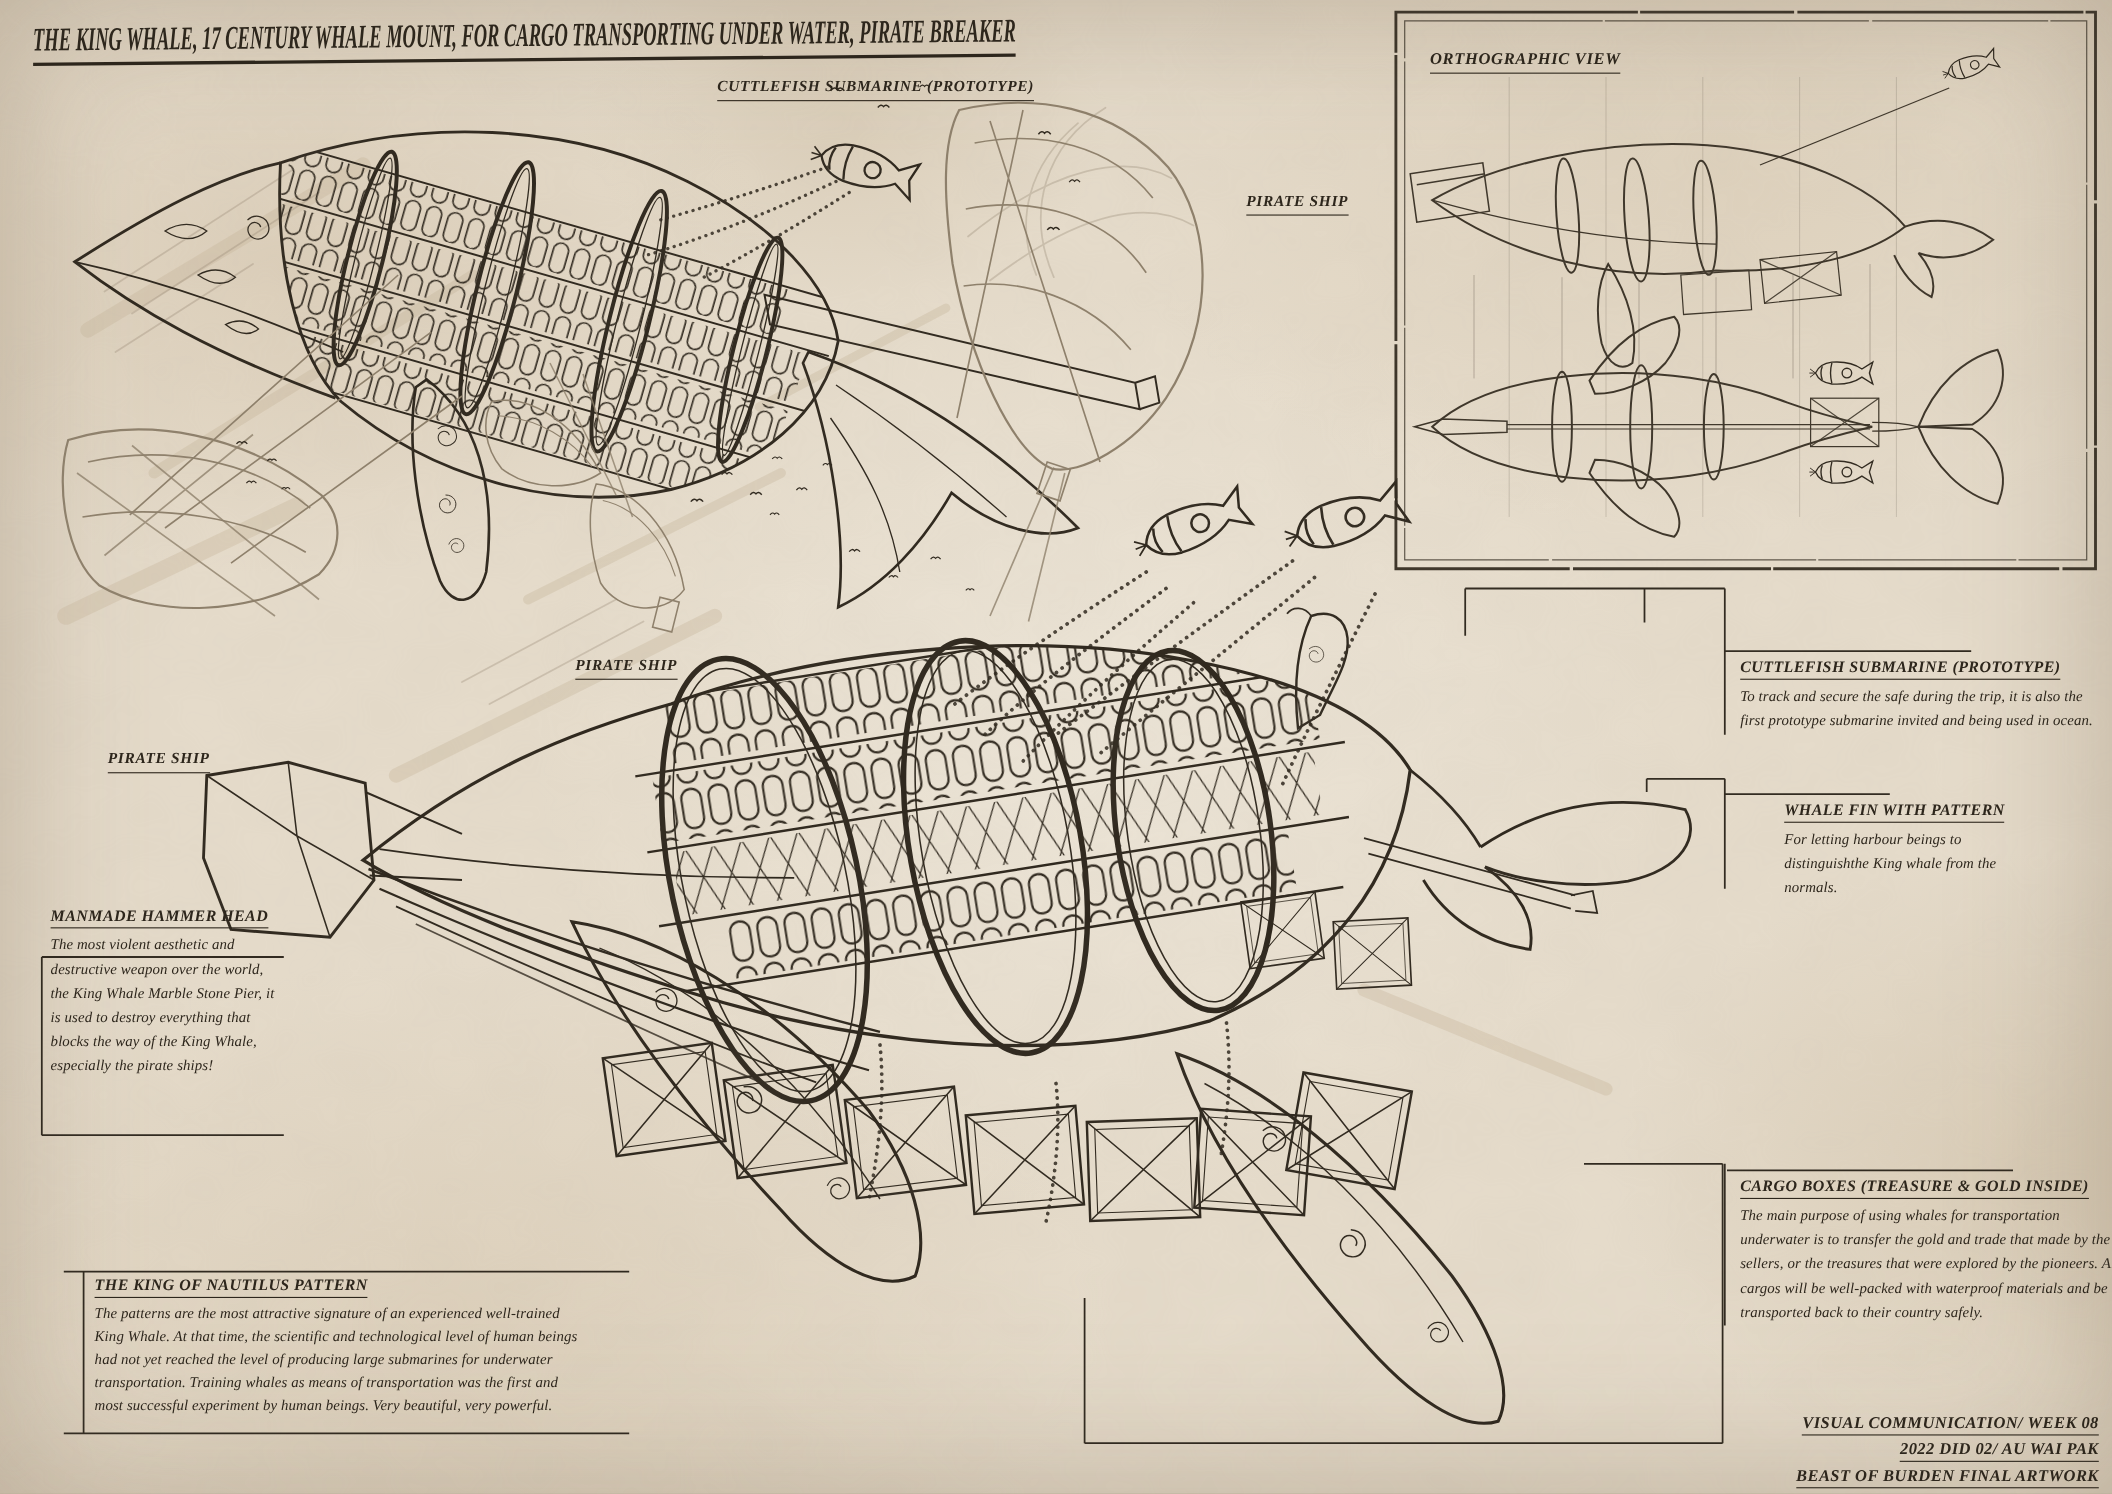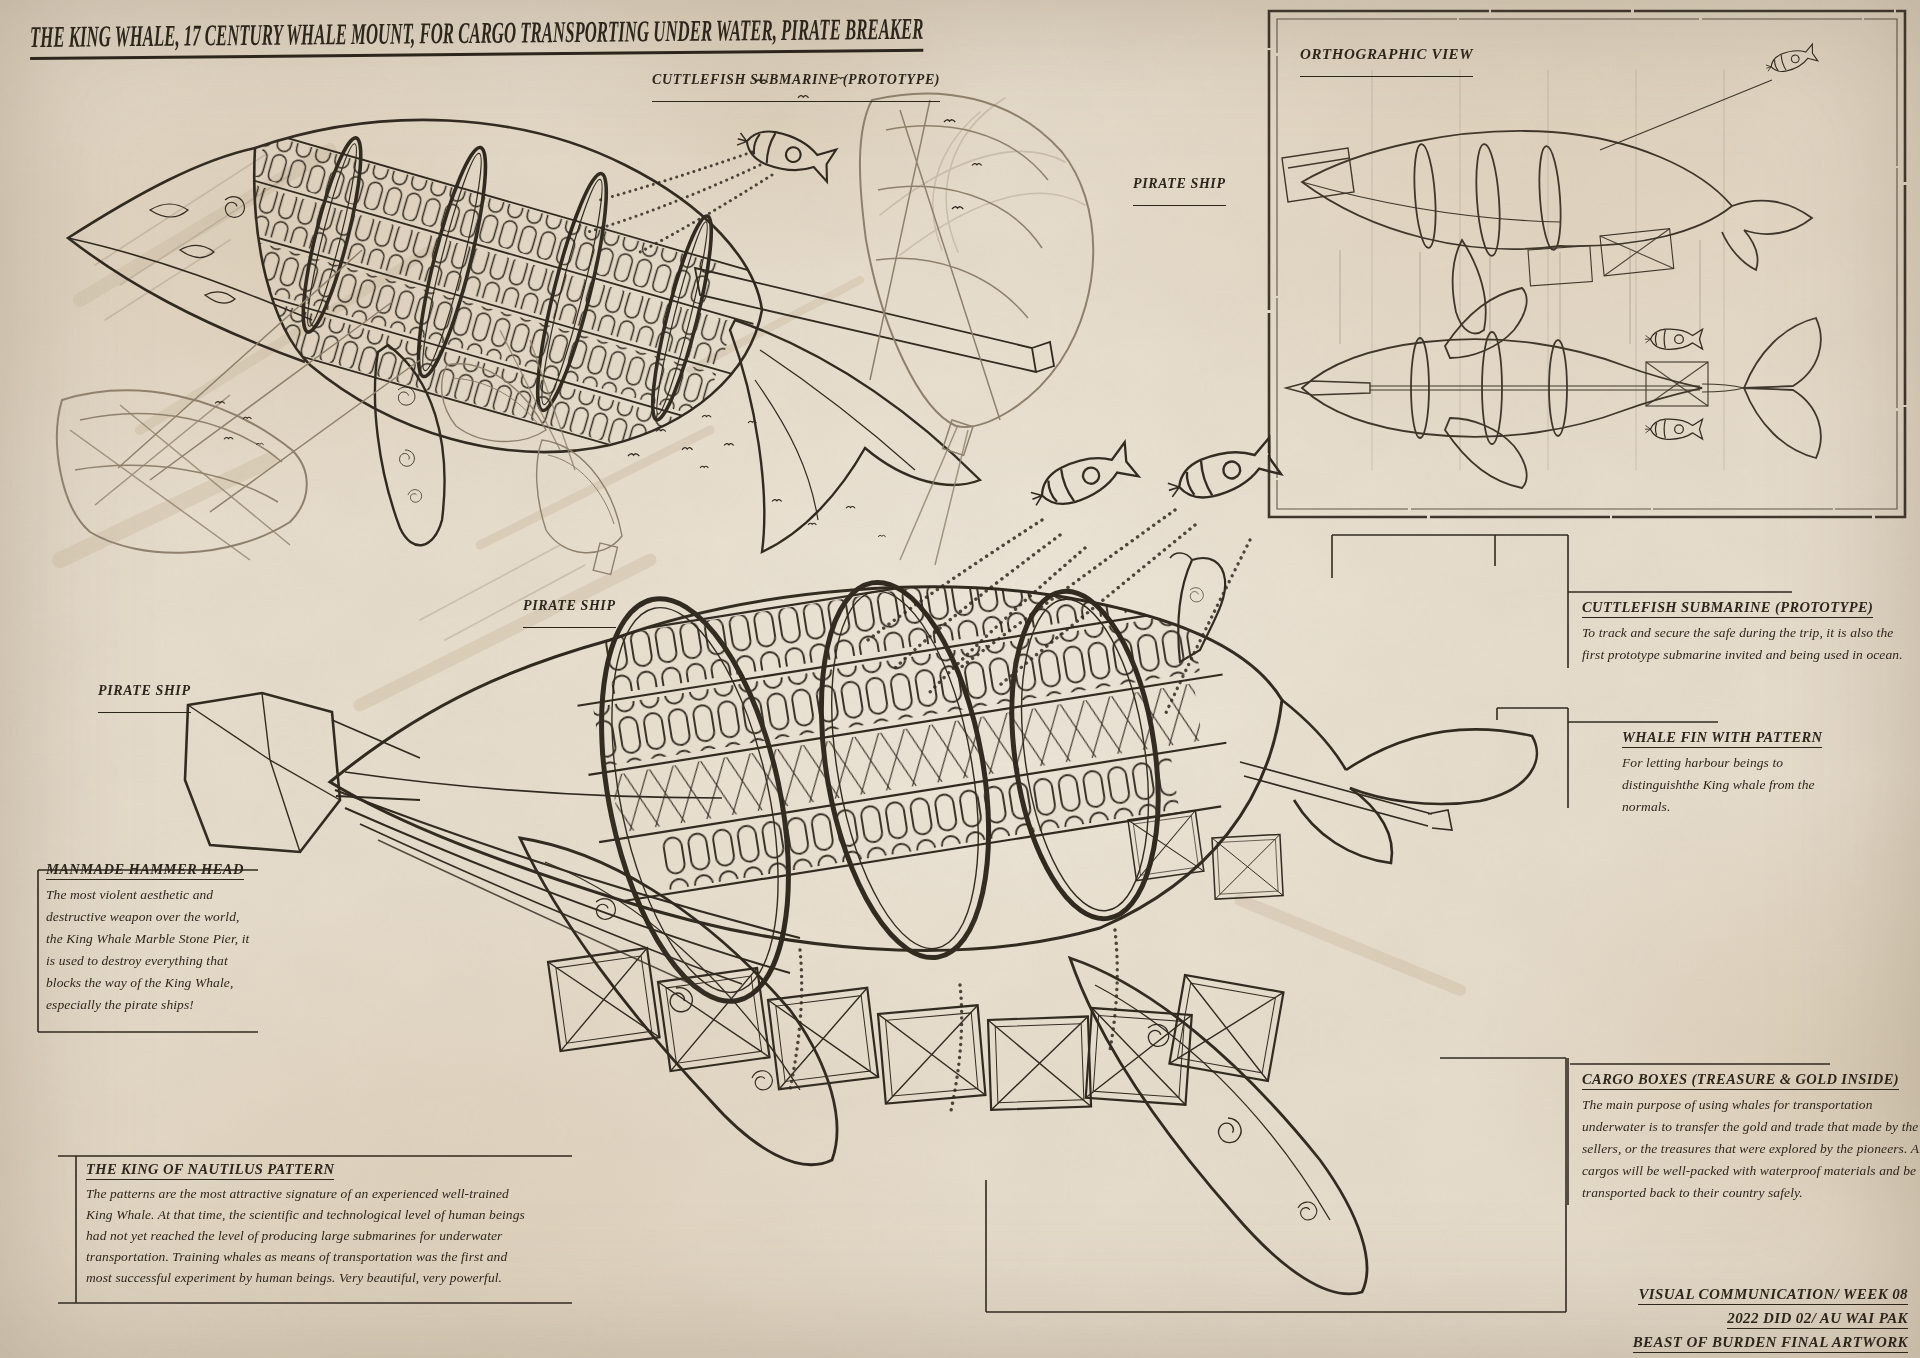--- a/index.html
+++ b/index.html
@@ -11,21 +11,21 @@
       radial-gradient(ellipse 900px 520px at 82% 12%, rgba(215,200,176,.5), transparent 62%),
       radial-gradient(ellipse 800px 650px at 52% 50%, rgba(240,234,222,.65), transparent 65%),
       radial-gradient(ellipse 950px 520px at 22% 88%, rgba(211,195,170,.45), transparent 62%),
       radial-gradient(ellipse 600px 460px at 96% 78%, rgba(206,190,164,.5), transparent 62%),
       radial-gradient(ellipse 400px 300px at 40% 8%, rgba(205,189,163,.4), transparent 60%);
     box-shadow:inset 0 0 140px rgba(118,98,72,.38);
     font-family:Liberation Serif, serif;
   }
   svg{position:absolute;left:0;top:0;}
   .txt{position:absolute;color:#2d261c;font-style:italic;z-index:5;}
-  .hw-label{font-size:14px;font-weight:bold;letter-spacing:.6px;border-bottom:1.6px solid #2d261c;padding-bottom:13px;white-space:nowrap;}
+  .hw-label{font-size:14px;font-weight:bold;letter-spacing:.6px;border-bottom:1.6px solid #2d261c;padding-bottom:3px;white-space:nowrap;}
   .main-title{
     left:30px;top:20px;font-weight:bold;font-size:30px;letter-spacing:0px;white-space:nowrap;
     transform:scaleX(.56) rotate(-.3deg);transform-origin:left top;
     border-bottom:3px solid #2d261c;padding-bottom:3px;
   }
   .co-title{font-size:14.5px;font-weight:bold;letter-spacing:.4px;border-bottom:1.5px solid #2d261c;padding-bottom:1px;white-space:nowrap;display:inline-block;}
   .co-body{font-size:13.5px;line-height:22px;letter-spacing:.1px;}
   .credits{right:12px;top:1272px;text-align:right;z-index:5;position:absolute;color:#2d261c;font-style:italic;margin-top:14px;}
   .credits div{font-size:15px;font-weight:bold;letter-spacing:.4px;border-bottom:1.6px solid #2d261c;padding-bottom:1px;margin-bottom:5px;margin-left:auto;width:fit-content;}
 </style>
@@ -358,21 +358,21 @@
 <div class="txt" style="left:1582px;top:598px;width:330px;">
   <span class="co-title">CUTTLEFISH SUBMARINE (PROTOTYPE)</span>
   <div class="co-body" style="margin-top:4px;">To track and secure the safe during the trip, it is also the first prototype submarine invited and being used in ocean.</div>
 </div>
 
 <div class="txt" style="left:1622px;top:728px;width:232px;">
   <span class="co-title">WHALE FIN WITH PATTERN</span>
   <div class="co-body" style="margin-top:4px;">For letting harbour beings to distinguishthe King whale from the normals.</div>
 </div>
 
-<div class="txt" style="left:46px;top:860px;width:204px;">
+<div class="txt" style="left:46px;top:824px;width:204px;">
   <span class="co-title">MANMADE HAMMER HEAD</span>
   <div class="co-body" style="margin-top:4px;">The most violent aesthetic and destructive weapon over the world, the King Whale Marble Stone Pier, it is used to destroy everything that blocks the way of the King Whale, especially the pirate ships!</div>
 </div>
 
 <div class="txt" style="left:86px;top:1160px;width:440px;">
   <span class="co-title">THE KING OF NAUTILUS PATTERN</span>
   <div class="co-body" style="margin-top:3px;line-height:21px;">The patterns are the most attractive signature of an experienced well-trained King Whale. At that time, the scientific and technological level of human beings had not yet reached the level of producing large submarines for underwater transportation. Training whales as means of transportation was the first and most successful experiment by human beings. Very beautiful, very powerful.</div>
 </div>
 
 <div class="txt" style="left:1582px;top:1070px;width:345px;">

